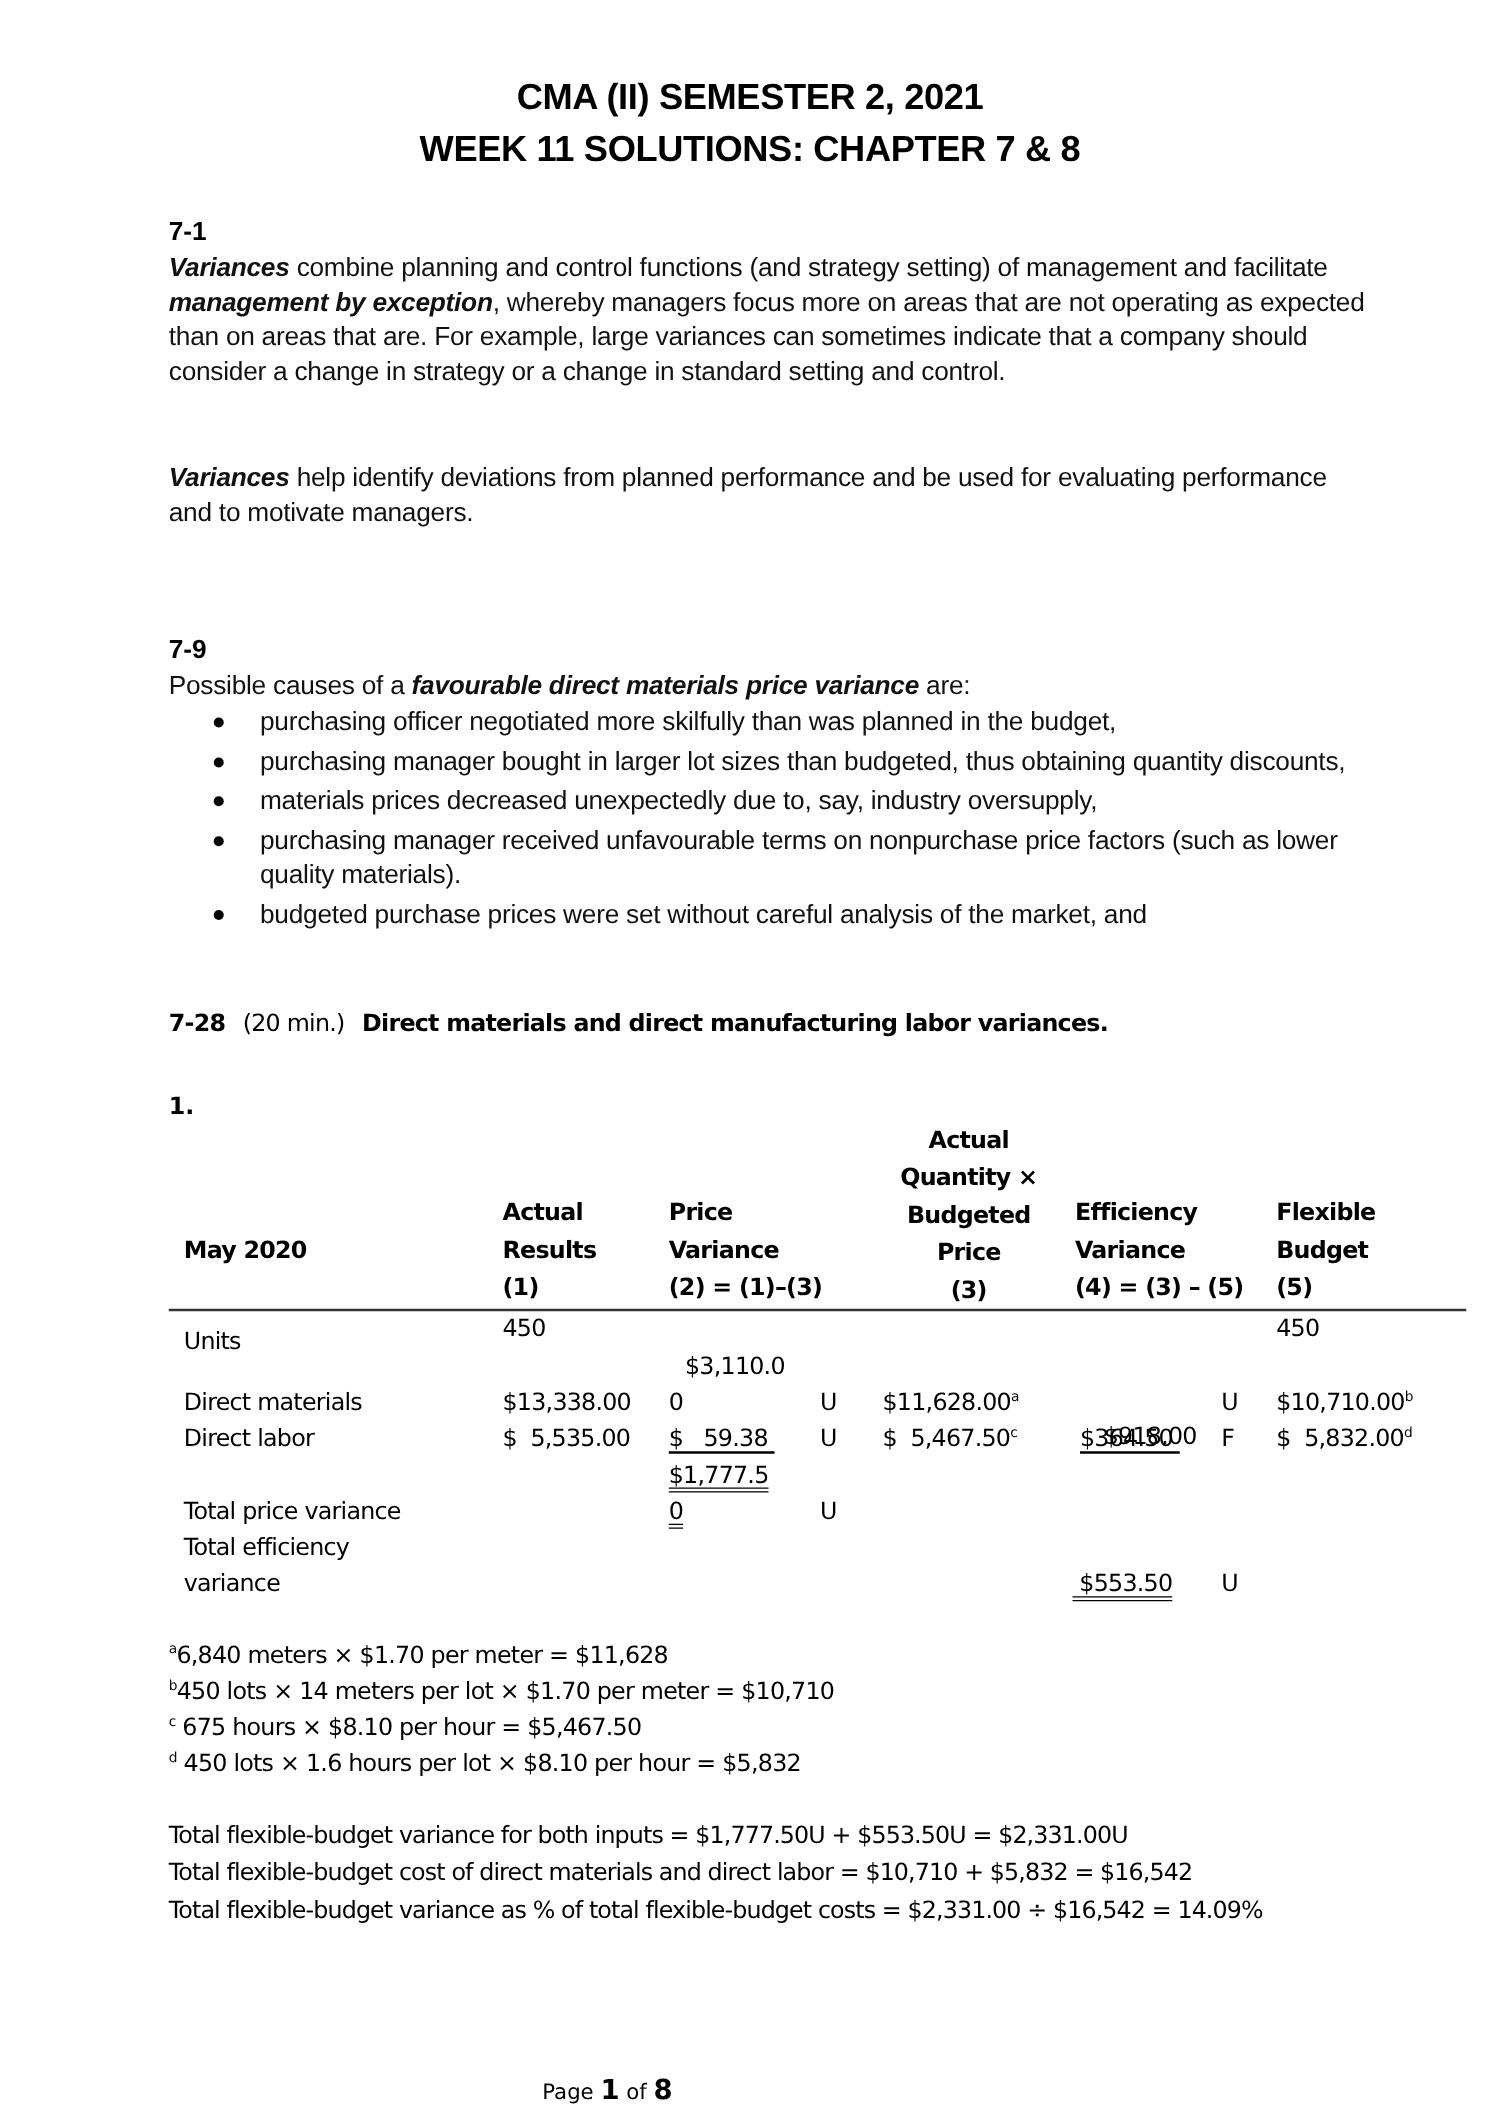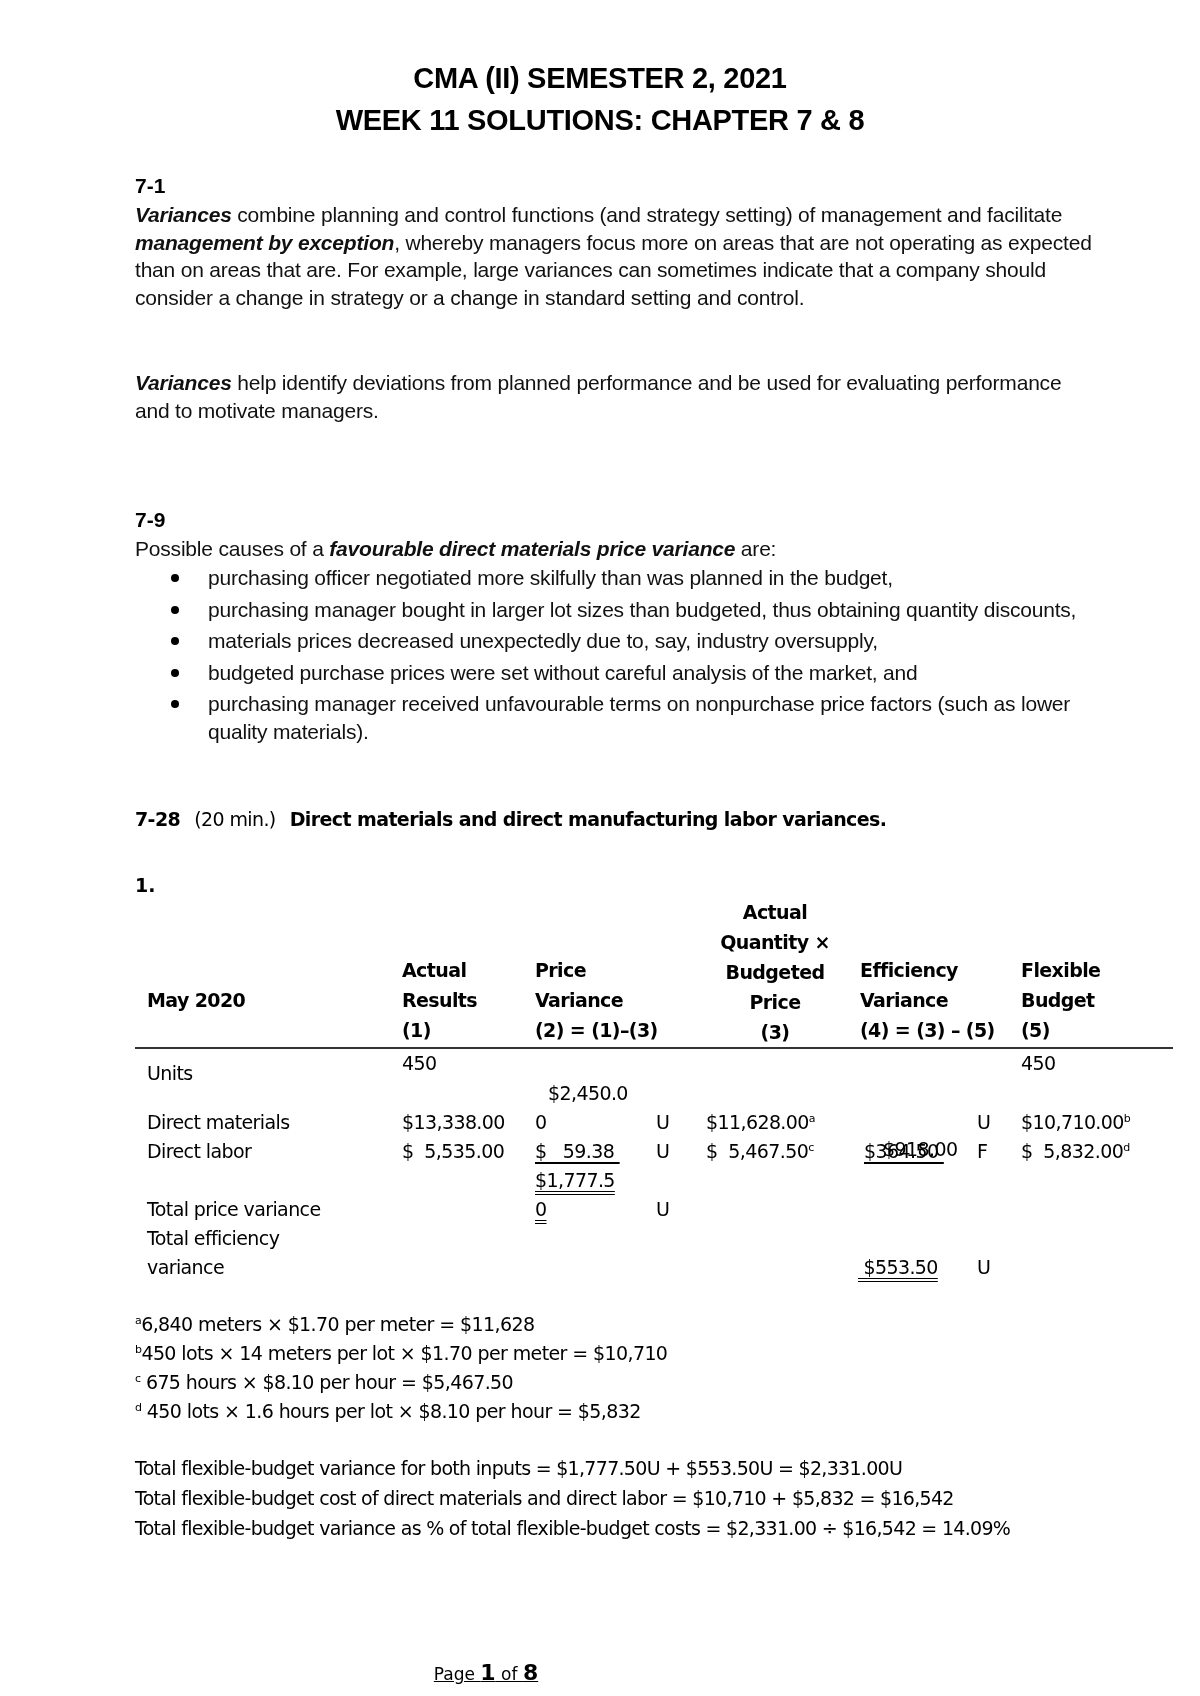--- a/index.html
+++ b/index.html
@@ -30,21 +30,21 @@
   .tbl { font-family: "DejaVu Sans", sans-serif; font-size: 19px; letter-spacing: -0.6px; }
   .hdr { font-weight: bold; line-height: 30px; }
   .rule { position: absolute; left: 135px; top: 1047px; width: 1038px; height: 2px; background: #333; }
   .ul { text-decoration: underline; text-decoration-thickness: 2px; text-underline-offset: 4px; }
   .dul { text-decoration: underline double; text-underline-offset: 4px; }
   sup { font-size: 11px; vertical-align: super; line-height: 0; }
 
   .foot { font-family: "DejaVu Sans", sans-serif; font-size: 19px; letter-spacing: -0.6px; left: 135px; }
   .summ { font-family: "DejaVu Sans", sans-serif; font-size: 19px; letter-spacing: -0.7px; left: 135px; }
 
-  .pager { left: 0; width: 972px; text-align: center; top: 1660px; font-family: "DejaVu Sans", sans-serif; font-size: 17px; text-decoration: underline; }
+  .pager { left: 0; width: 972px; text-align: center; top: 1660px; font-family: "DejaVu Sans", sans-serif; font-size: 17px; }
   .pager .big { font-size: 22px; font-weight: bold; }
 </style>
 </head>
 <body>
 
 <div class="page">
 
   <div class="abs title t1">CMA (II) SEMESTER 2, 2021</div>
   <div class="abs title t2">WEEK 11 SOLUTIONS: CHAPTER 7 &amp; 8</div>
 
@@ -57,22 +57,22 @@
   </div>
 
   <div class="abs qnum" style="top:508px;">7-9</div>
   <div class="abs para" style="top:535px;">
     <span>Possible causes of a </span><span class="bi">favourable direct materials price variance</span><span> are:</span>
   </div>
   <ul class="abs bullets" style="top:564px;">
     <li><span class="dot"></span><span>purchasing officer negotiated more skilfully than was planned in the budget,</span></li>
     <li><span class="dot"></span><span>purchasing manager bought in larger lot sizes than budgeted, thus obtaining quantity discounts,</span></li>
     <li><span class="dot"></span><span>materials prices decreased unexpectedly due to, say, industry oversupply,</span></li>
+    <li><span class="dot"></span><span>purchasing manager received unfavourable terms on nonpurchase price factors (such as lower quality materials).</span></li>
     <li><span class="dot"></span><span>budgeted purchase prices were set without careful analysis of the market, and</span></li>
-    <li><span class="dot"></span><span>purchasing manager received unfavourable terms on nonpurchase price factors (such as lower quality materials).</span></li>
   </ul>
 
   <div class="abs h728">
     <span class="num">7-28</span><span class="time">(20 min.)</span><span class="heading">Direct materials and direct manufacturing labor variances.</span>
   </div>
   <div class="abs part1">1.</div>
 
   <div class="tbl">
 
     <div class="abs hdr" style="left:147px; top:985px;">May 2020</div>
@@ -108,21 +108,21 @@
       <div>Budget</div>
       <div>(5)</div>
     </div>
 
     <div class="rule"></div>
 
     <div class="abs" style="left:147px; top:1052px;margin-top:10px;">Units</div>
     <div class="abs" style="left:402px; top:1052px;">450</div>
     <div class="abs" style="left:1021px; top:1052px;">450</div>
 
-    <div class="abs" style="left:548px; top:1082px;">$2,450.0</div>
+    <div class="abs" style="left:548px; top:1082px;">$3,110.0</div>
     <div class="abs" style="left:147px; top:1111px;">Direct materials</div>
     <div class="abs" style="left:402px; top:1111px;">$13,338.00</div>
     <div class="abs" style="left:535px; top:1111px;">0</div>
     <div class="abs" style="left:656px; top:1111px;">U</div>
     <div class="abs" style="left:706px; top:1111px;"><span>$11,628.00</span><sup>a</sup></div>
     <div class="abs" style="left:864px; top:1138px;margin-left:19px;">$918.00</div>
     <div class="abs" style="left:977px; top:1111px;">U</div>
     <div class="abs" style="left:1021px; top:1111px;"><span>$10,710.00</span><sup>b</sup></div>
 
     <div class="abs" style="left:147px; top:1140px;">Direct labor</div>

